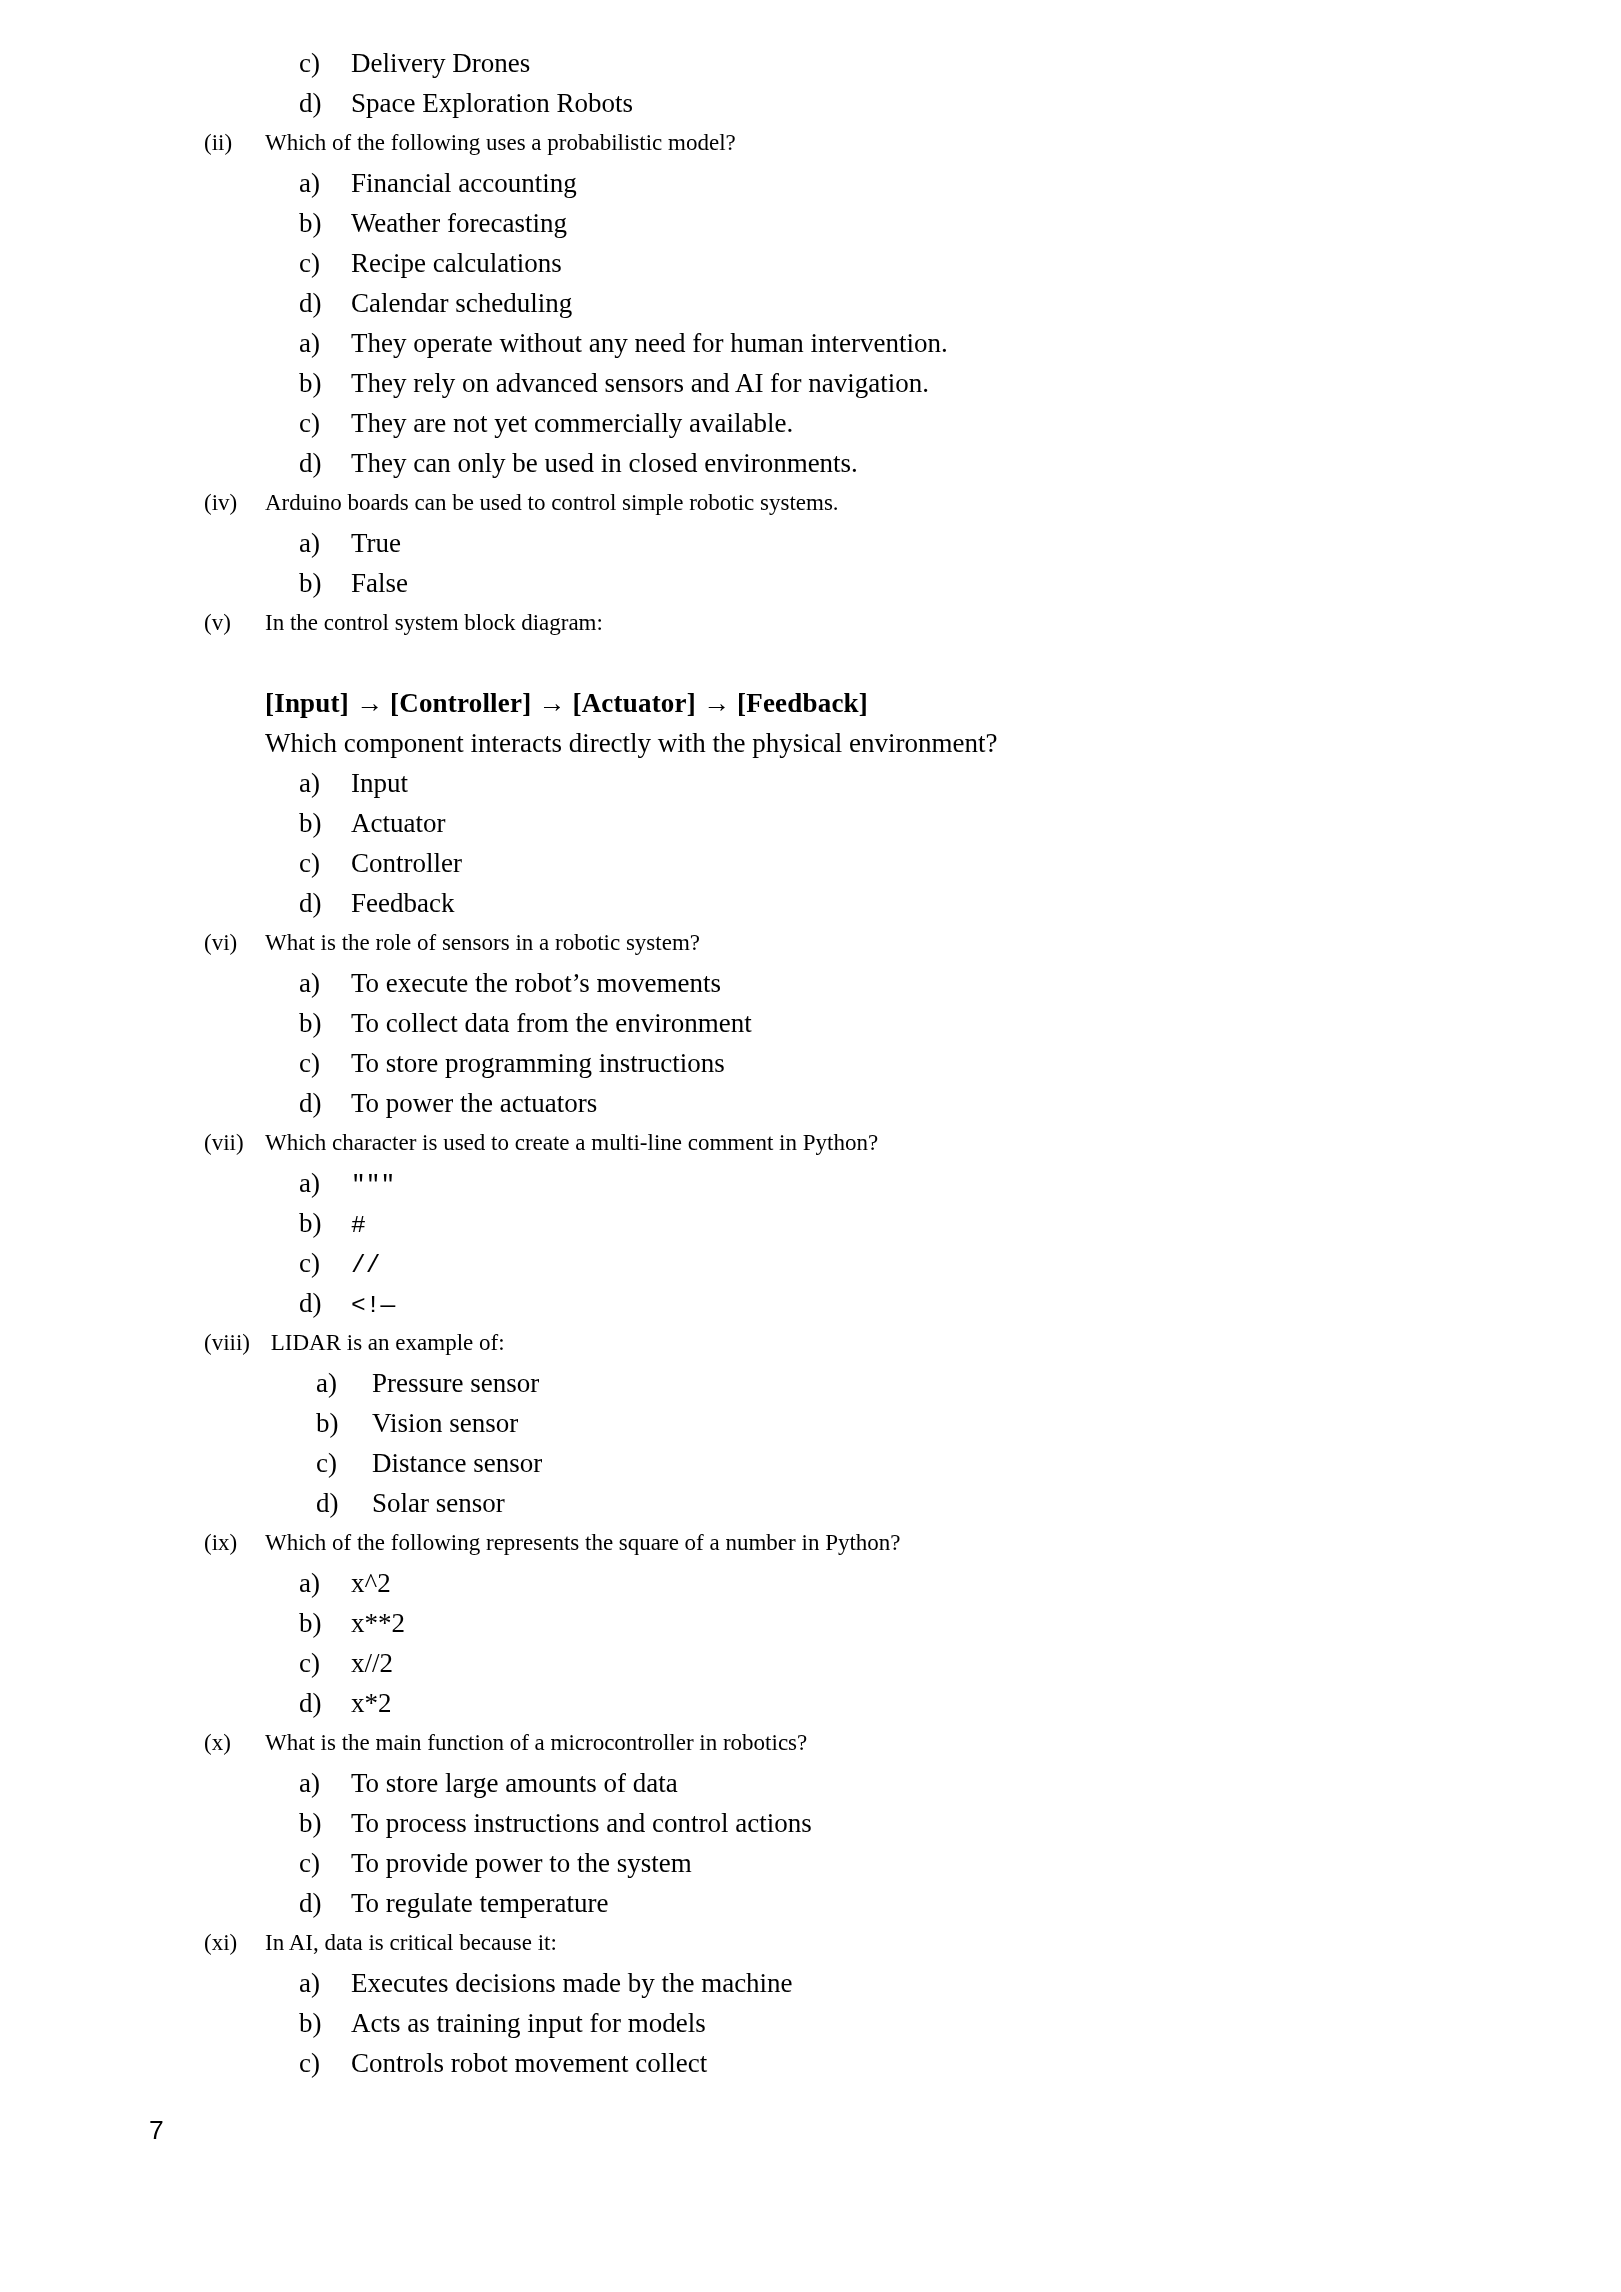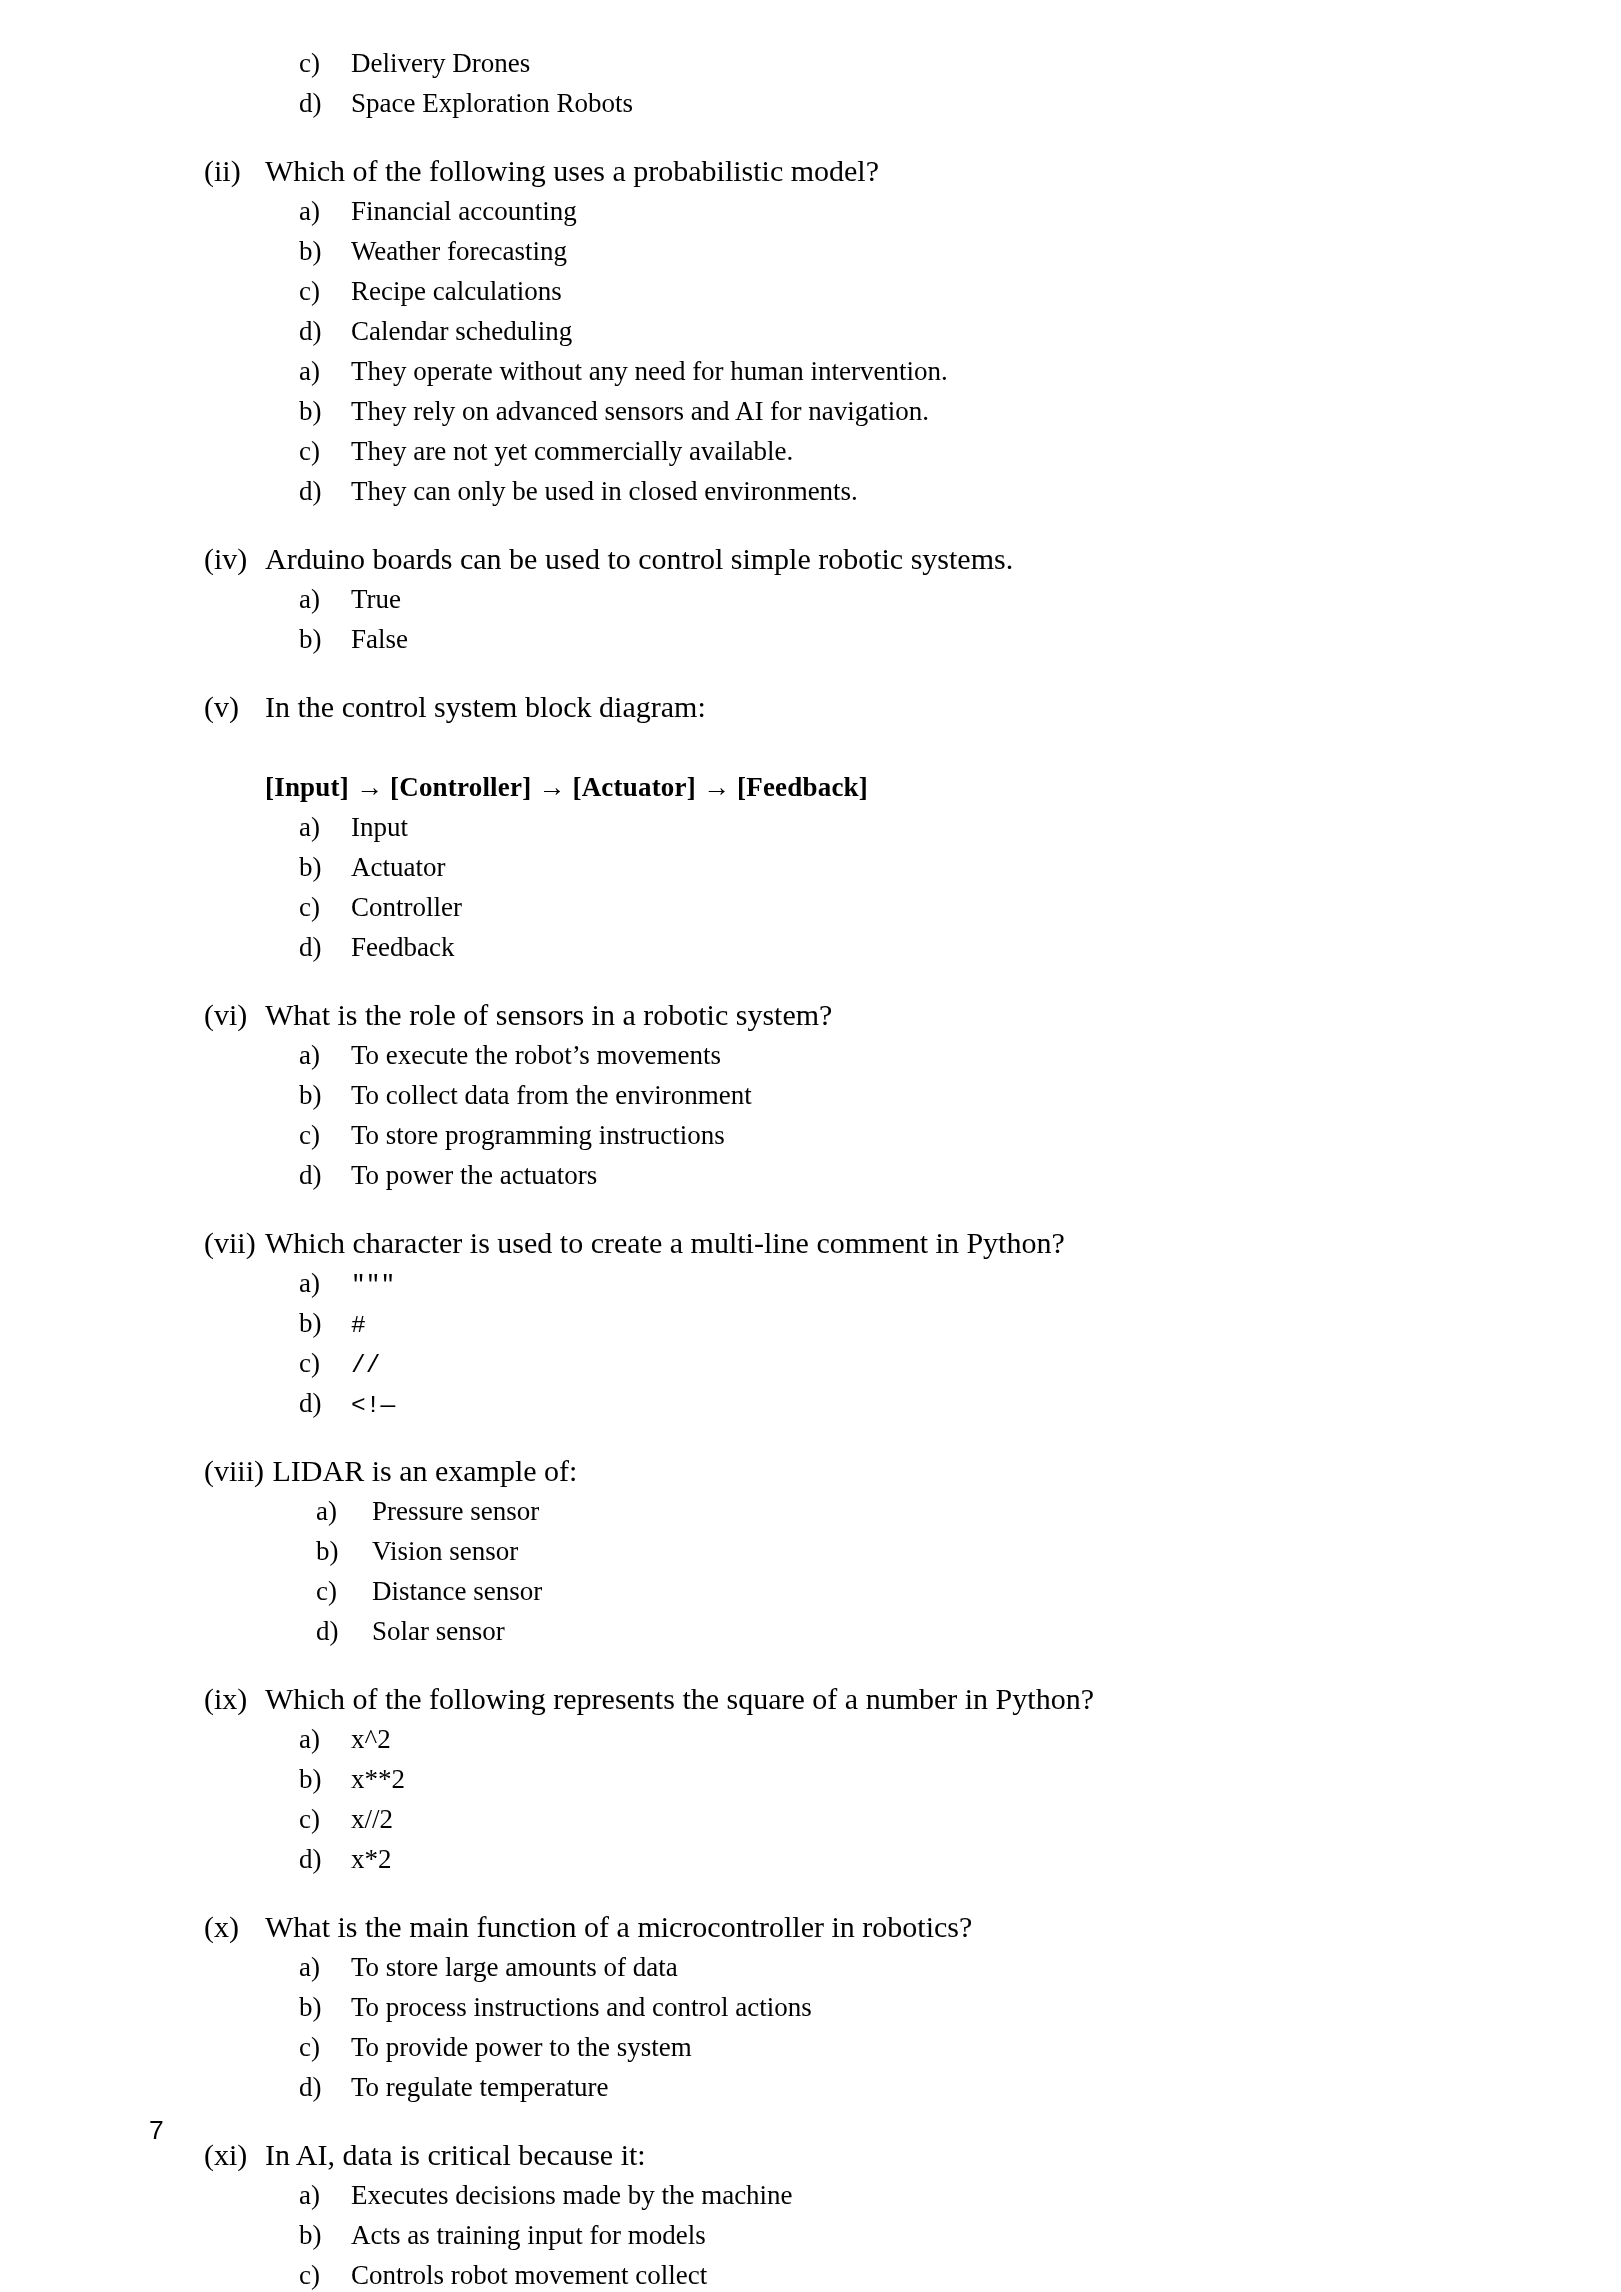--- a/index.html
+++ b/index.html
@@ -23,24 +23,23 @@
     left: 0;
     top: 43px;
     width: 1621px;
   }
   
   .q-row {
     display: flex;
     align-items: flex-end;
     height: 40px;
     padding-left: 204px;
-    font-size: 30px;
+    font-size: 23px;
     line-height: 40px;
     white-space: pre;
-    margin-top: 28px;
   }
   .q-num {
     display: inline-block;
     min-width: 61px;
     flex: 0 0 auto;
     text-align: left;
     white-space: pre;
   }
   .q-text {
     flex: 0 1 auto;
@@ -120,20 +119,21 @@
         <div class="opt-row"><span class="opt-letter">d)</span><span class="opt-text">Calendar scheduling</span></div>
         <div class="opt-row"><span class="opt-letter">a)</span><span class="opt-text">They operate without any need for human intervention.</span></div>
         <div class="opt-row"><span class="opt-letter">b)</span><span class="opt-text">They rely on advanced sensors and AI for navigation.</span></div>
         <div class="opt-row"><span class="opt-letter">c)</span><span class="opt-text">They are not yet commercially available.</span></div>
         <div class="opt-row"><span class="opt-letter">d)</span><span class="opt-text">They can only be used in closed environments.</span></div>
         <div class="q-row"><span class="q-num">(iv)</span><span class="q-text">Arduino boards can be used to control simple robotic systems.</span></div>
         <div class="opt-row"><span class="opt-letter">a)</span><span class="opt-text">True</span></div>
         <div class="opt-row"><span class="opt-letter">b)</span><span class="opt-text">False</span></div>
         <div class="q-row"><span class="q-num">(v)</span><span class="q-text">In the control system block diagram:</span></div>
         <div class="cont-row bold">[Input] → [Controller] → [Actuator] → [Feedback]</div>
+        <div class="cont-row">Which component interacts directly with the physical environment?</div>
         <div class="opt-row"><span class="opt-letter">a)</span><span class="opt-text">Input</span></div>
         <div class="opt-row"><span class="opt-letter">b)</span><span class="opt-text">Actuator</span></div>
         <div class="opt-row"><span class="opt-letter">c)</span><span class="opt-text">Controller</span></div>
         <div class="opt-row"><span class="opt-letter">d)</span><span class="opt-text">Feedback</span></div>
         <div class="q-row"><span class="q-num">(vi)</span><span class="q-text">What is the role of sensors in a robotic system?</span></div>
         <div class="opt-row"><span class="opt-letter">a)</span><span class="opt-text">To execute the robot’s movements</span></div>
         <div class="opt-row"><span class="opt-letter">b)</span><span class="opt-text">To collect data from the environment</span></div>
         <div class="opt-row"><span class="opt-letter">c)</span><span class="opt-text">To store programming instructions</span></div>
         <div class="opt-row"><span class="opt-letter">d)</span><span class="opt-text">To power the actuators</span></div>
         <div class="q-row"><span class="q-num">(vii)</span><span class="q-text">Which character is used to create a multi-line comment in Python?</span></div>

